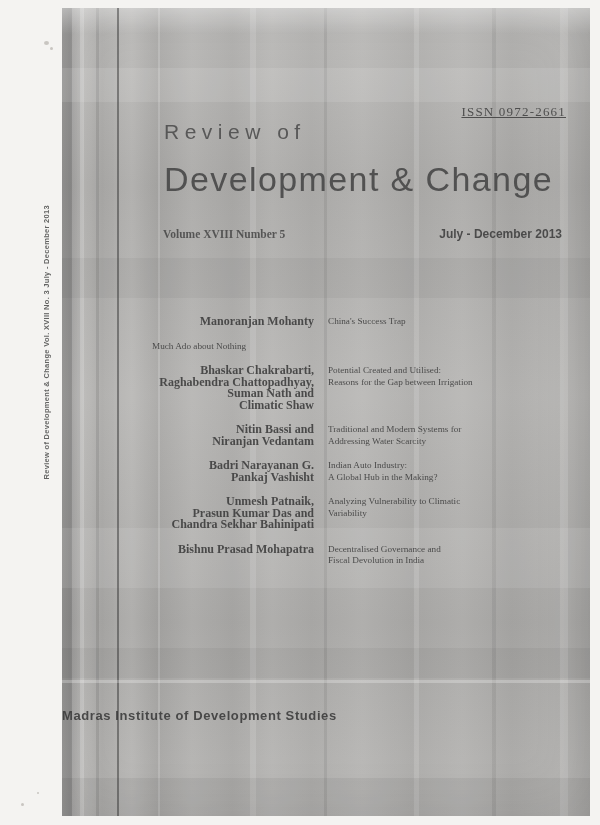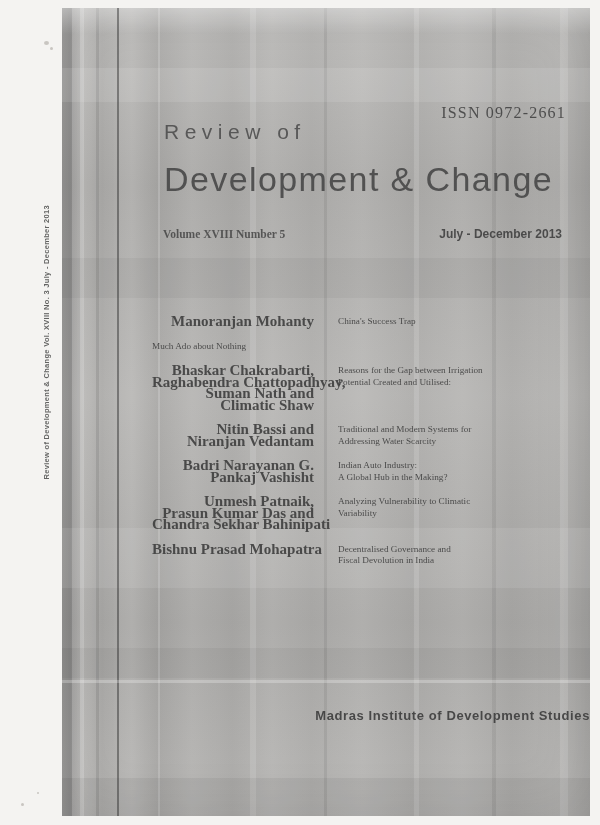--- a/index.html
+++ b/index.html
@@ -97,25 +97,26 @@
     text-align: center;
     font-weight: bold;
     opacity: .85;
   }
 
   
   #issn {
     position: absolute;
     right: 24px;
     top: 96px;
-    font-size: 16px;
+    font-size: 13px;
     letter-spacing: 1.2px;
     color: #3d3d3d;
     font-family: "Liberation Serif", serif;
     opacity: .85;
+    text-decoration: underline;
   }
 
   #title-line1 {
     position: absolute;
     left: 102px;
     top: 112px;
     font-size: 21px;
     letter-spacing: 5.5px;
     color: #4f4f4f;
     font-family: "Liberation Sans", sans-serif;
@@ -161,22 +162,22 @@
     top: 308px;
     width: 420px;
   }
   .entry {
     display: flex;
     margin-bottom: 13px;
   }
   .authors {
     width: 162px;
     text-align: right;
-    padding-right: 24px;
-    font-size: 15px;
+    padding-right: 14px;
+    font-size: 12px;
     line-height: 11.5px;
     font-weight: bold;
     color: #3b3b3b;
     font-family: "Liberation Serif", serif;
     opacity: .88;
   }
   .article {
     flex: 1;
     font-size: 9.2px;
     line-height: 11.5px;
@@ -185,21 +186,21 @@
     opacity: .88;
   }
   .authors div, .article div { white-space: nowrap; }
 
   
   #publisher {
     position: absolute;
     left: 0;
     right: 0;
     top: 700px;
-    text-align: right;
+    text-align: left;
     font-size: 13px;
     font-weight: bold;
     letter-spacing: .6px;
     color: #3d3d3d;
     font-family: "Liberation Sans", sans-serif;
     opacity: .9;
   }
 
   
   #foot-band {
@@ -273,22 +274,22 @@
       </div>
 
       <div class="entry">
         <div class="authors">
           <div>Bhaskar Chakrabarti,</div>
           <div>Raghabendra Chattopadhyay,</div>
           <div>Suman Nath and</div>
           <div>Climatic Shaw</div>
         </div>
         <div class="article">
+          <div>Potential Created and Utilised:</div>
           <div>Reasons for the Gap between Irrigation</div>
-          <div>Potential Created and Utilised:</div>
         </div>
       </div>
 
       <div class="entry">
         <div class="authors">
           <div>Nitin Bassi and</div>
           <div>Niranjan Vedantam</div>
         </div>
         <div class="article">
           <div>Traditional and Modern Systems for</div>

